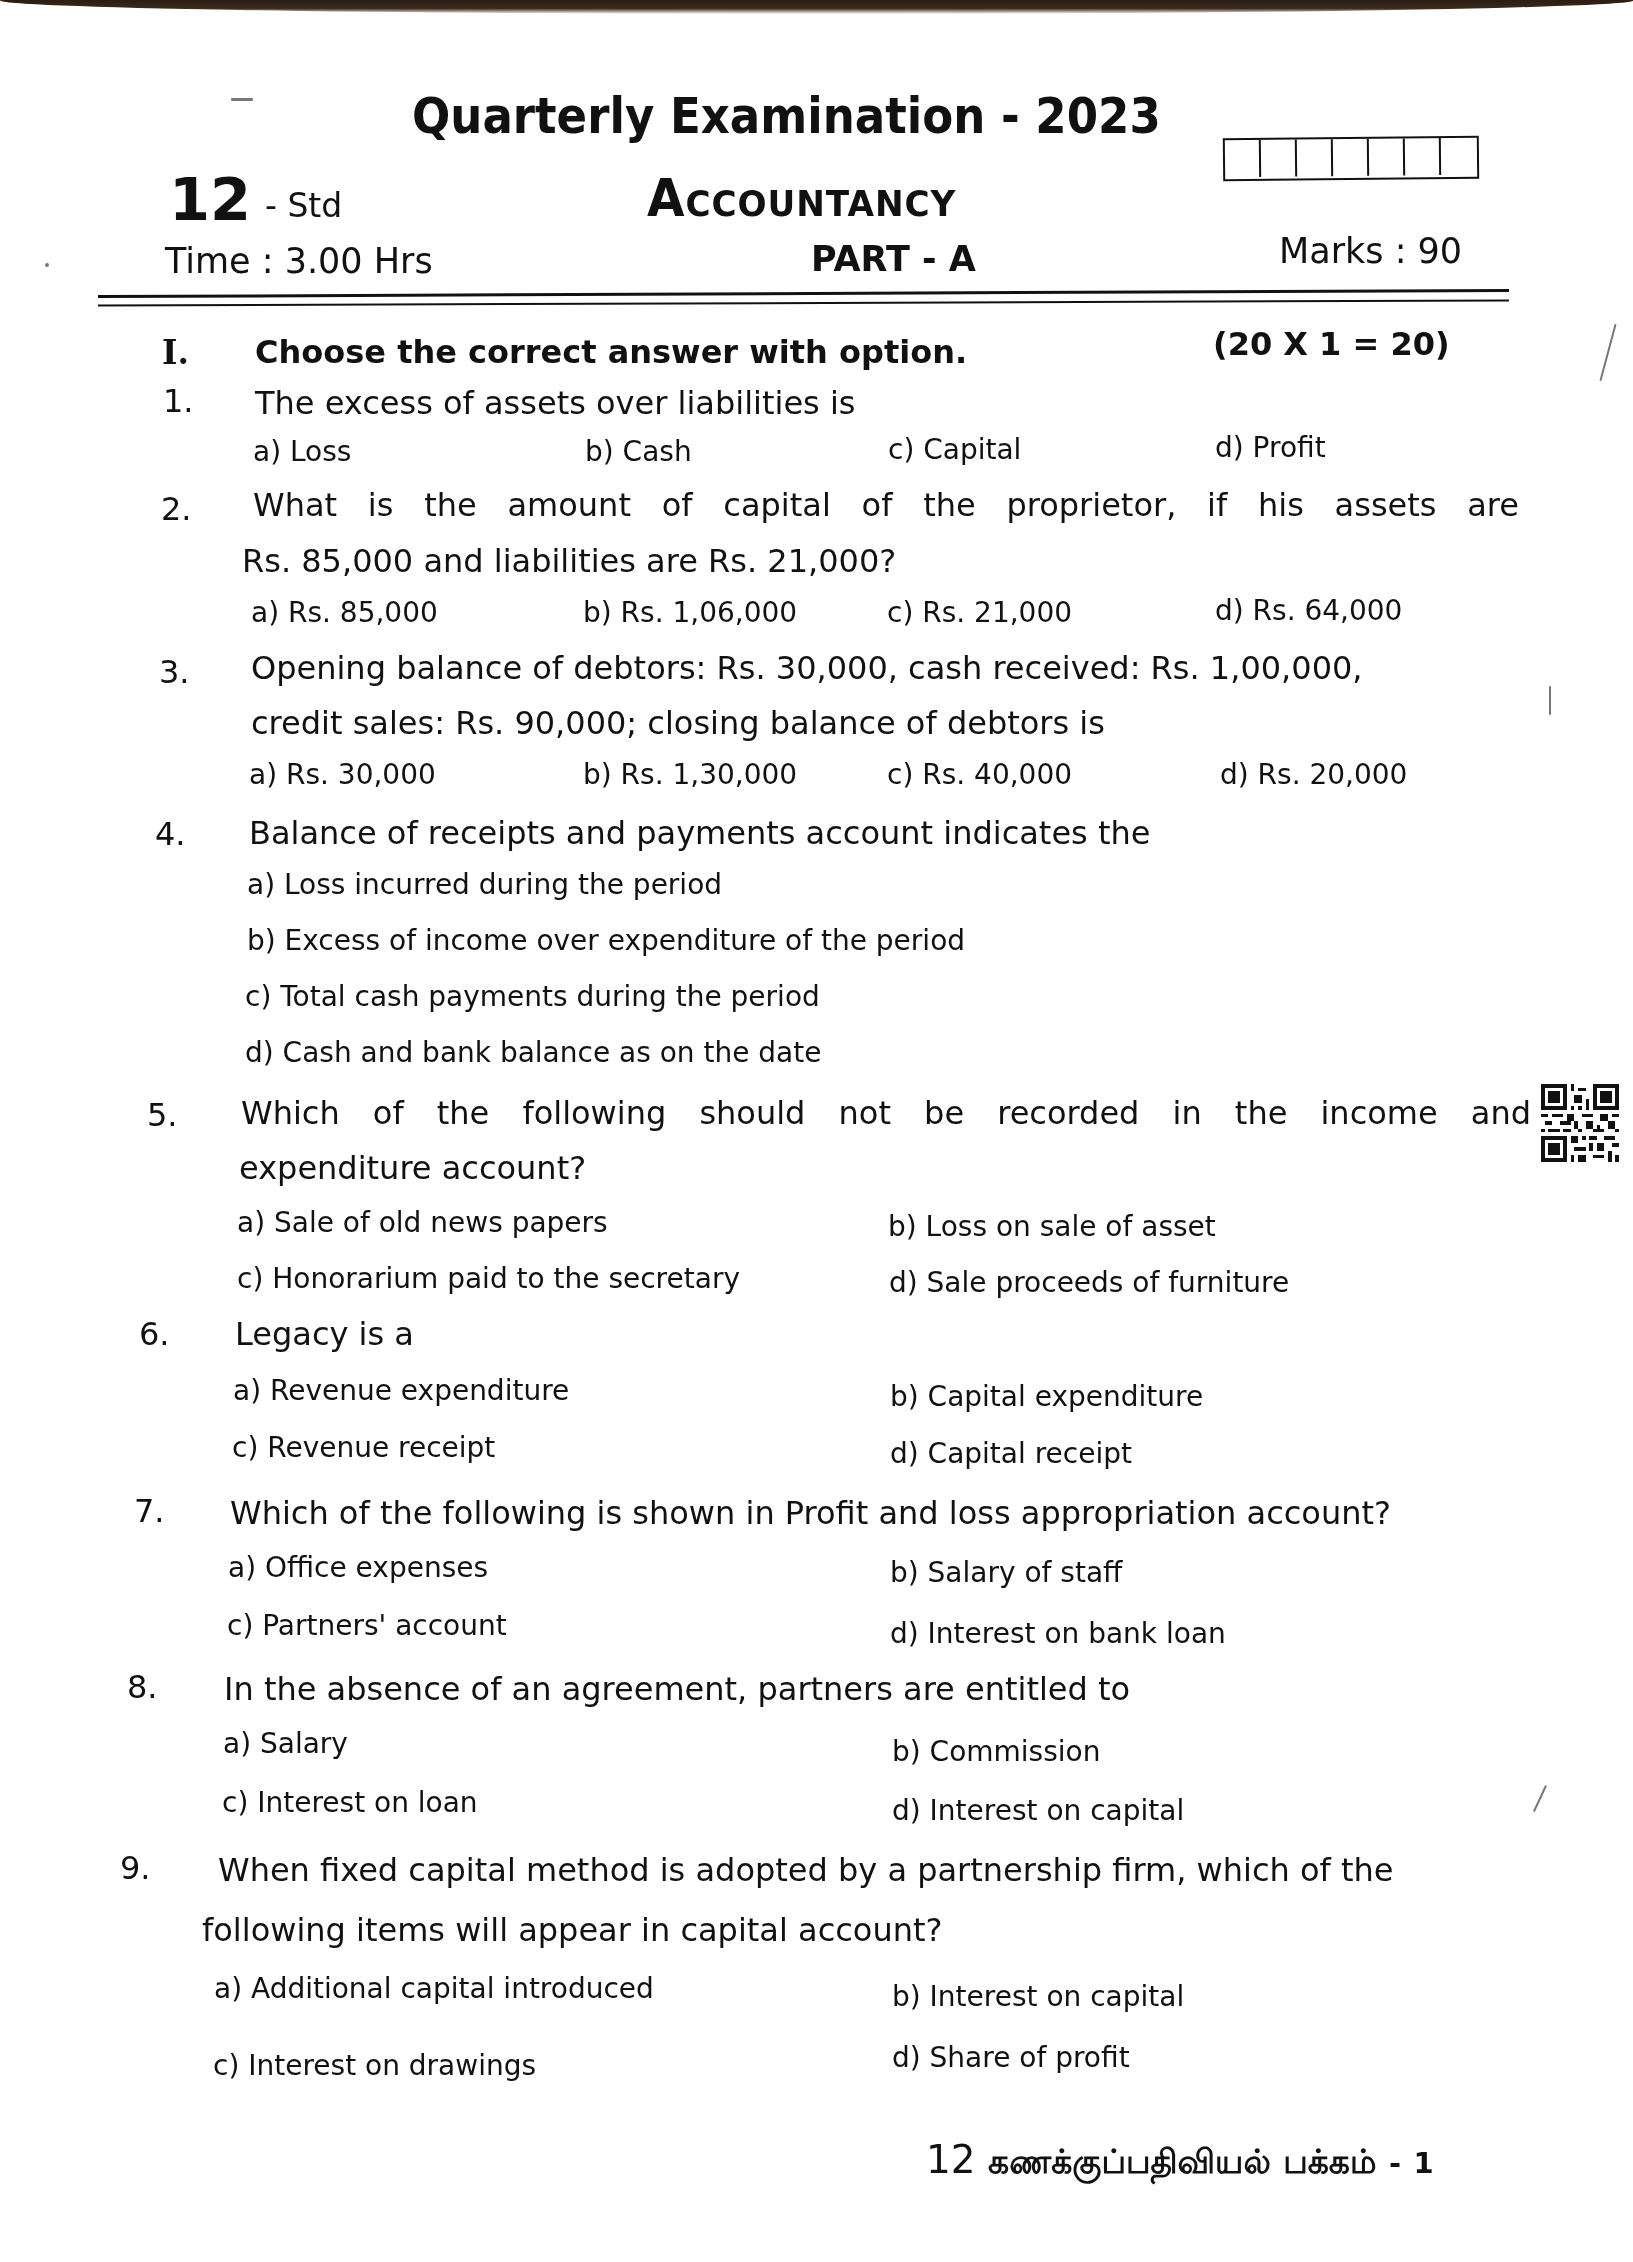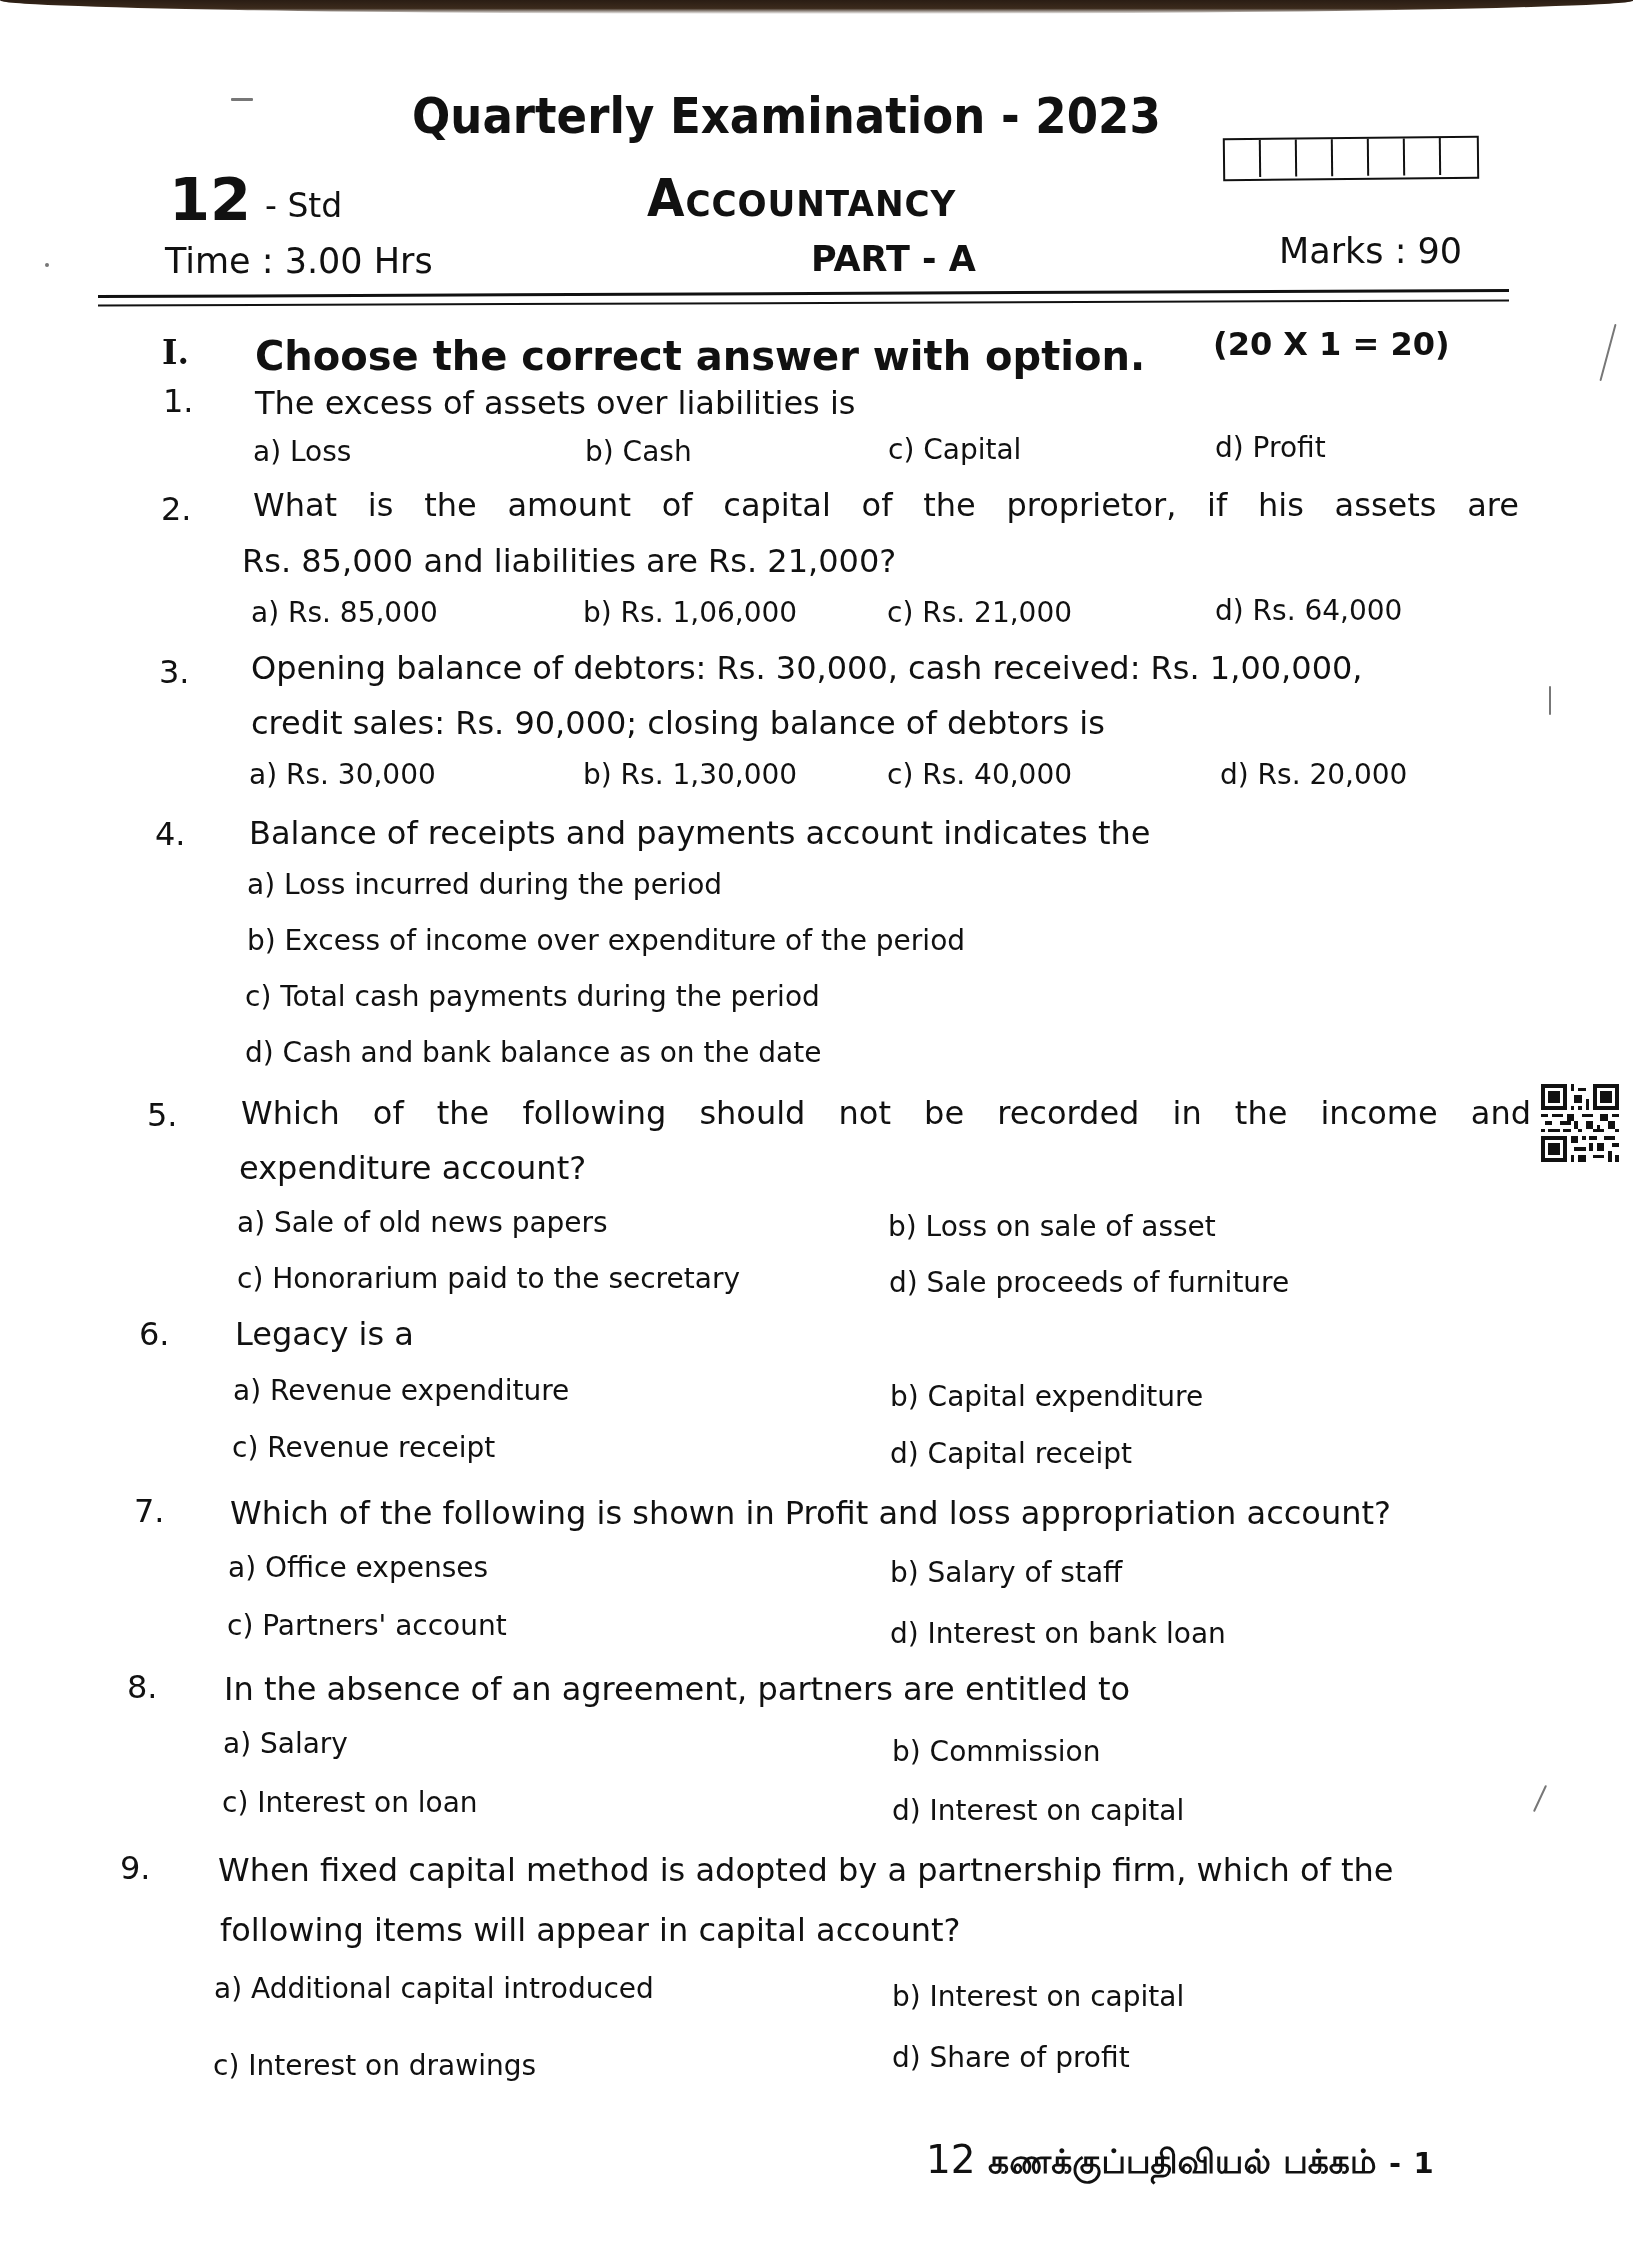--- a/index.html
+++ b/index.html
@@ -84,21 +84,21 @@
     .rule2 { top: 302px; height: 2px; transform: rotate(-0.2deg); }
 
     
     .sec-roman {
       left: 162px; top: 333px;
       font-size: 33px; font-weight: bold;
       font-family: "DejaVu Serif", serif;
     }
     .sec-title {
       left: 255px; top: 333px;
-      font-size: 40px; font-weight: bold;
+      font-size: 32px; font-weight: bold;
     }
     .sec-marks {
       left: 1213px; top: 325px;
       font-size: 32px; font-weight: bold;
     }
 
     
     .q-num {
       font-size: 32px;
     }
@@ -264,21 +264,21 @@
 
 <div class="abs q-num" style="left:127px; top:1668px;">8.</div>
 <div class="abs q-text" style="left:224px; top:1670px;">In the absence of an agreement, partners are entitled to</div>
 <div class="abs opt" style="left:223px; top:1727px;">a) Salary</div>
 <div class="abs opt" style="left:892px; top:1735px;">b) Commission</div>
 <div class="abs opt" style="left:222px; top:1786px;">c) Interest on loan</div>
 <div class="abs opt" style="left:892px; top:1794px;">d) Interest on capital</div>
 
 <div class="abs q-num" style="left:120px; top:1849px;">9.</div>
 <div class="abs q-text" style="left:218px; top:1851px;">When fixed capital method is adopted by a partnership firm, which of the</div>
-<div class="abs q-text" style="left:220px; top:1911px;">following items will appear in capital account?</div>
+<div class="abs q-text" style="left:202px; top:1911px;">following items will appear in capital account?</div>
 <div class="abs opt" style="left:214px; top:1972px;">a) Additional capital introduced</div>
 <div class="abs opt" style="left:892px; top:1980px;">b) Interest on capital</div>
 <div class="abs opt" style="left:213px; top:2029px;margin-top:20px;">c) Interest on drawings</div>
 <div class="abs opt" style="left:892px; top:2041px;">d) Share of profit</div>
 
 <div class="abs footer">
   <span>12</span>
   <span class="tamil">கணக்குப்பதிவியல்</span>
   <span class="tamil">பக்கம்</span>
   <span class="pg">-</span>

